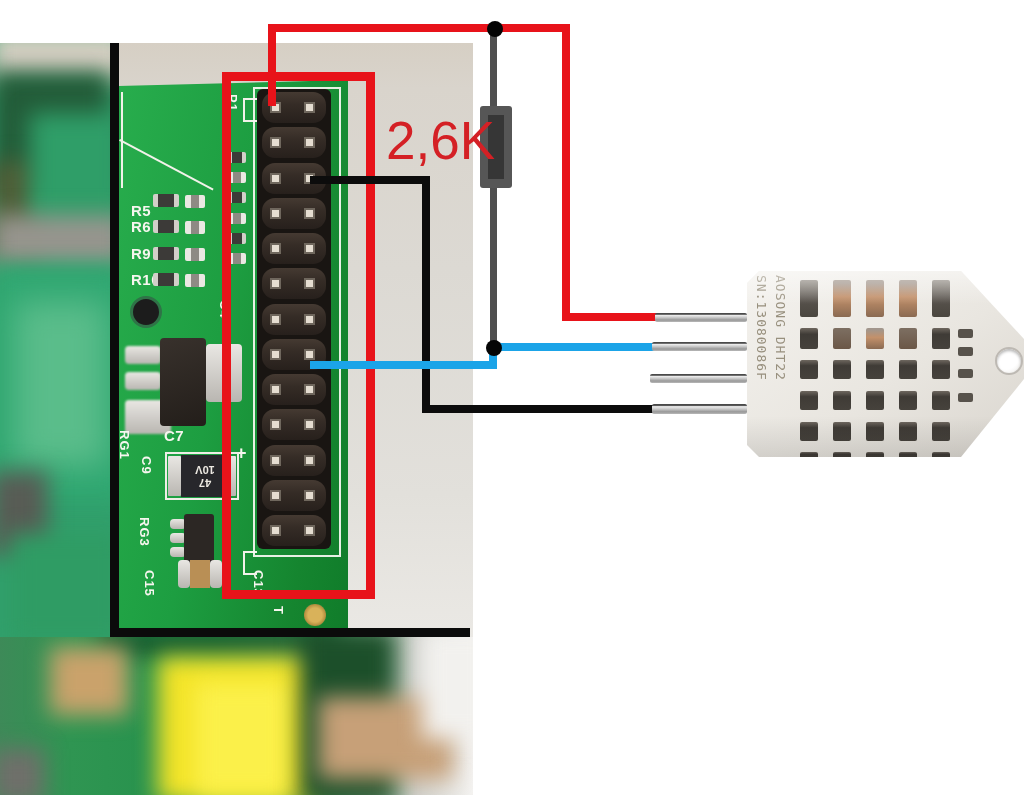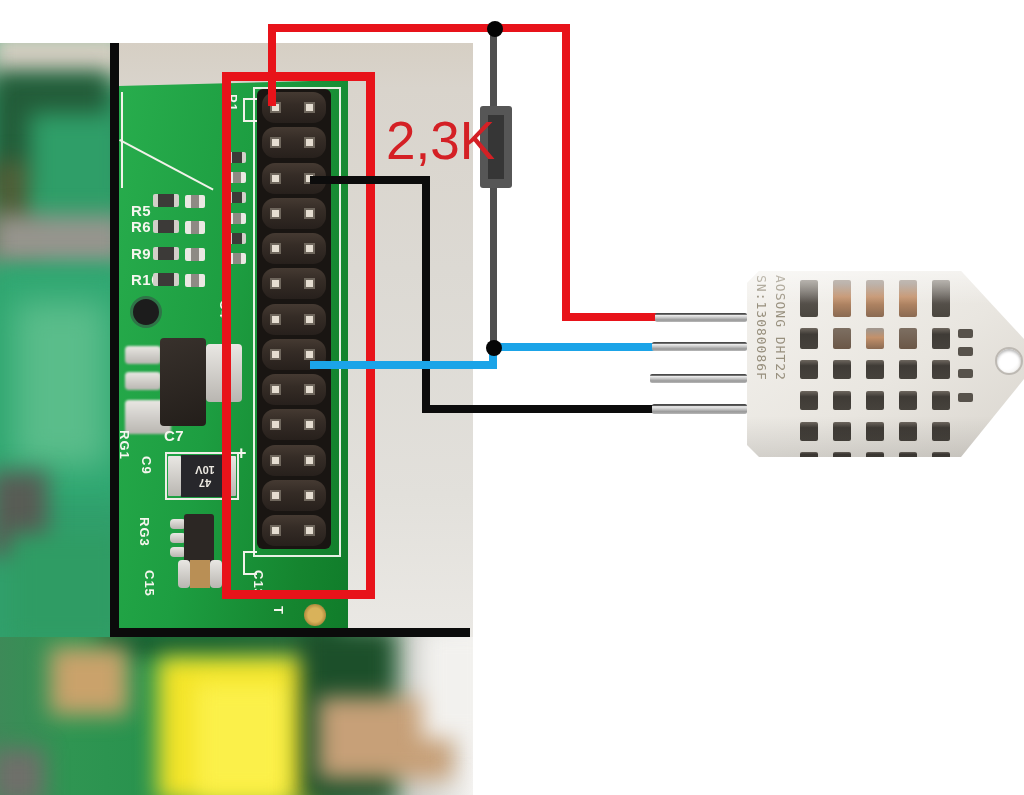--- a/index.html
+++ b/index.html
@@ -247,21 +247,21 @@
   <div class="wire w-blk" style="left:422px;top:176px;width:8px;height:237px;"></div>
   <div class="wire w-blk" style="left:422px;top:405px;width:238px;height:8px;"></div>
 
   <div class="wire w-blue" style="left:310px;top:361px;width:187px;height:8px;"></div>
   <div class="wire w-blue" style="left:489px;top:344px;width:8px;height:25px;"></div>
   <div class="wire w-blue" style="left:493px;top:343px;width:163px;height:8px;"></div>
 
   <div class="dot" style="left:487px;top:21px;"></div>
   <div class="dot" style="left:486px;top:340px;"></div>
 
-  <div class="res-label">2,3K</div>
+  <div class="res-label">2,6K</div>
 
   <div class="pinrow" style="left:655px;top:313px;width:92px;height:9px;"></div>
   <div class="pinrow" style="left:652px;top:342px;width:95px;height:9px;"></div>
   <div class="pinrow" style="left:650px;top:374px;width:97px;height:9px;"></div>
   <div class="pinrow" style="left:652px;top:404px;width:95px;height:10px;"></div>
 
   <div class="sensor">
     <div class="sensor-text">
       <div>AOSONG DHT22</div>
       <div>SN:13080086F</div>

